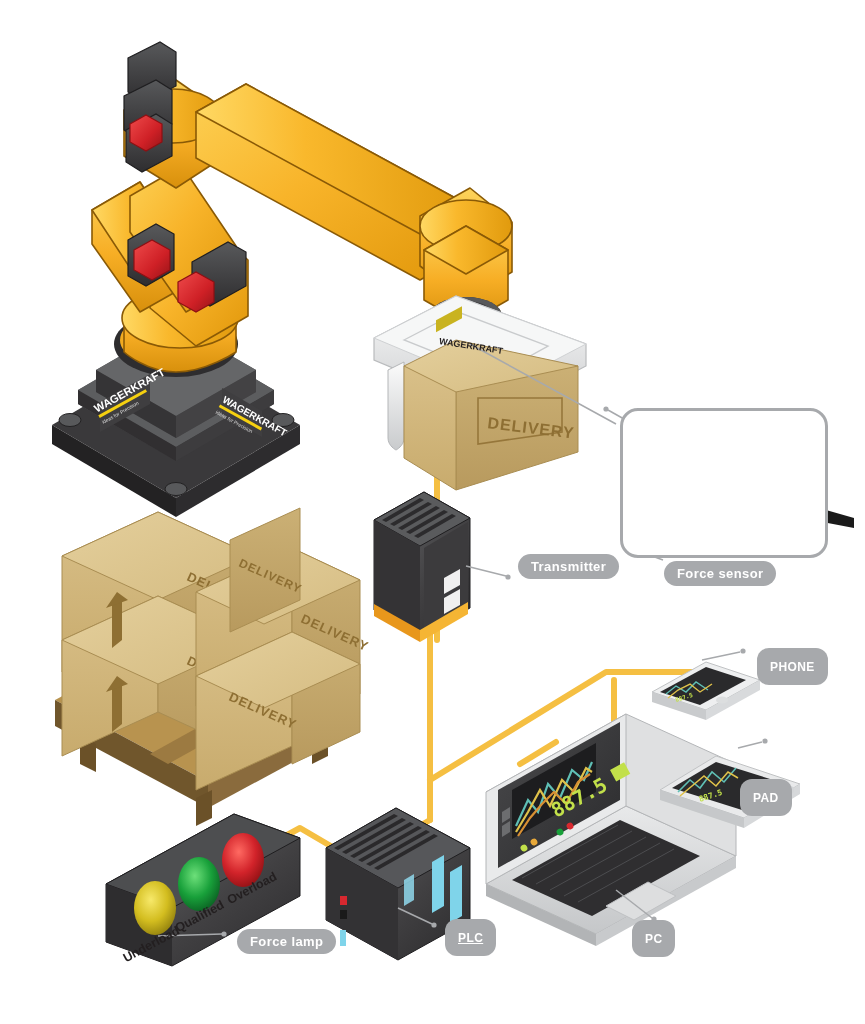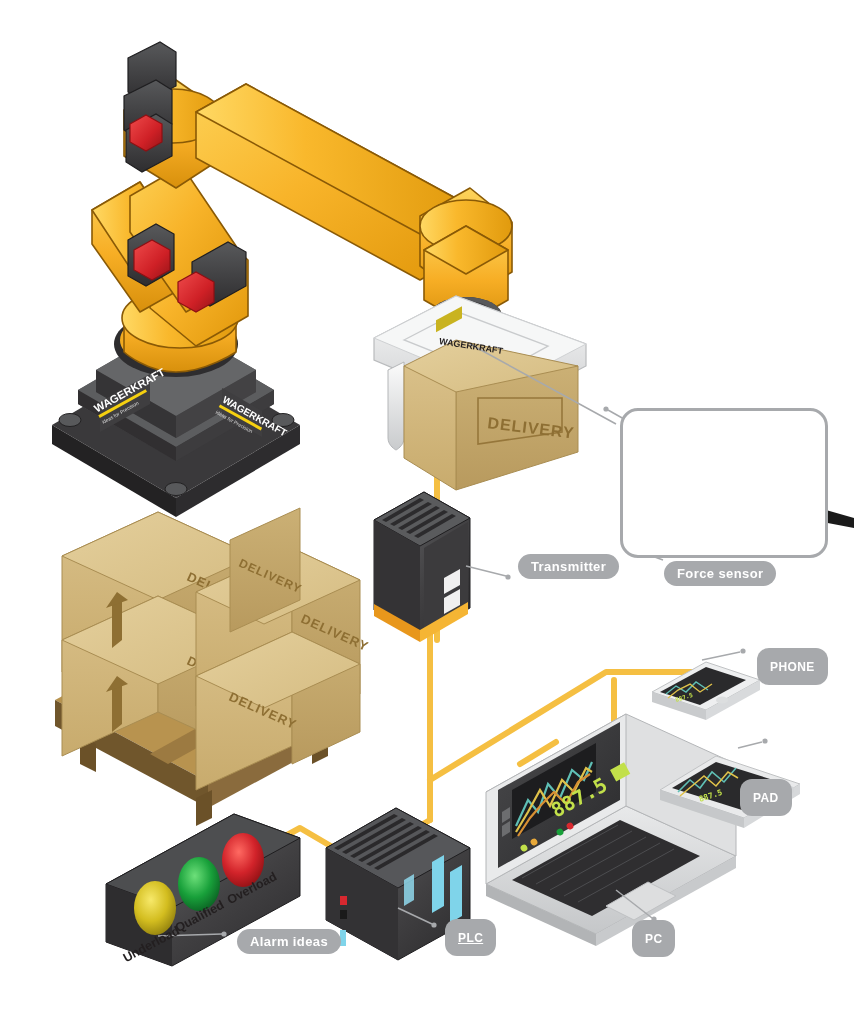--- a/index.html
+++ b/index.html
@@ -557,15 +557,15 @@
   <div class="pill" style="left:518px; top:554px;">Transmitter</div>
 
   <div class="pill small" style="left:757px; top:648px;">PHONE</div>
 
   <div class="pill small" style="left:740px; top:735px;margin-top:44px;">PAD</div>
 
   <div class="pill small" style="left:632px; top:920px;">PC</div>
 
   <div class="pill small" style="left:445px; top:919px;text-decoration:underline;">PLC</div>
 
-  <div class="pill" style="left:237px; top:929px;">Alarm ideas</div>
+  <div class="pill" style="left:237px; top:929px;">Force lamp</div>
 
 </div>
 
 </body></html>

